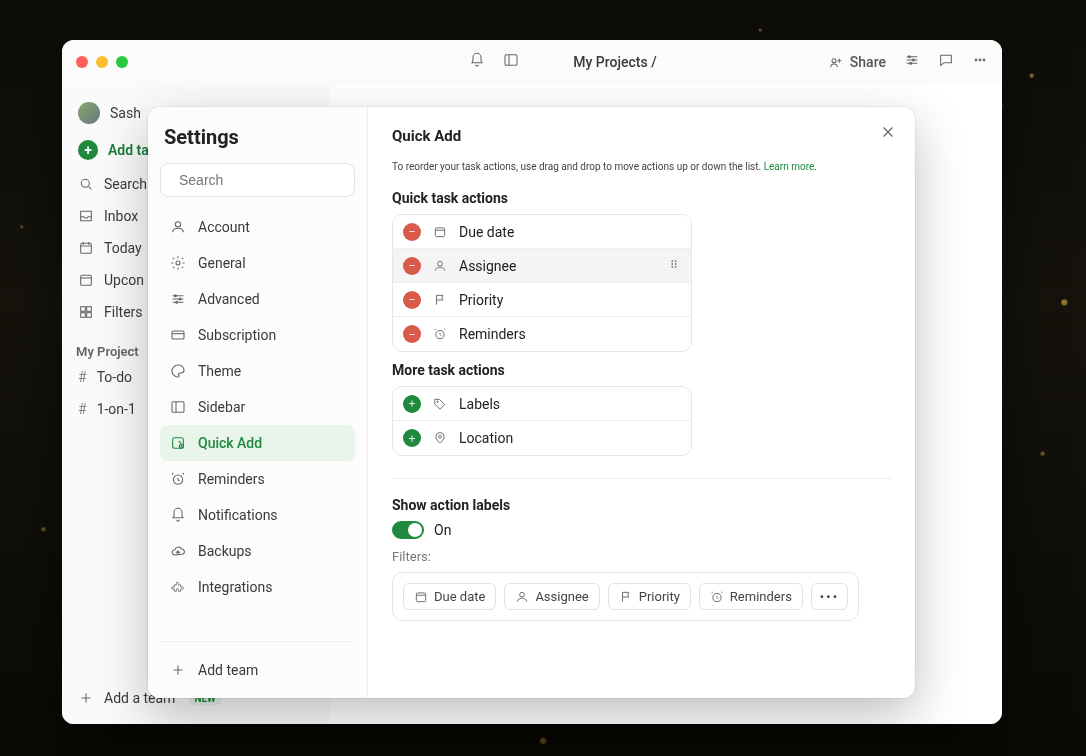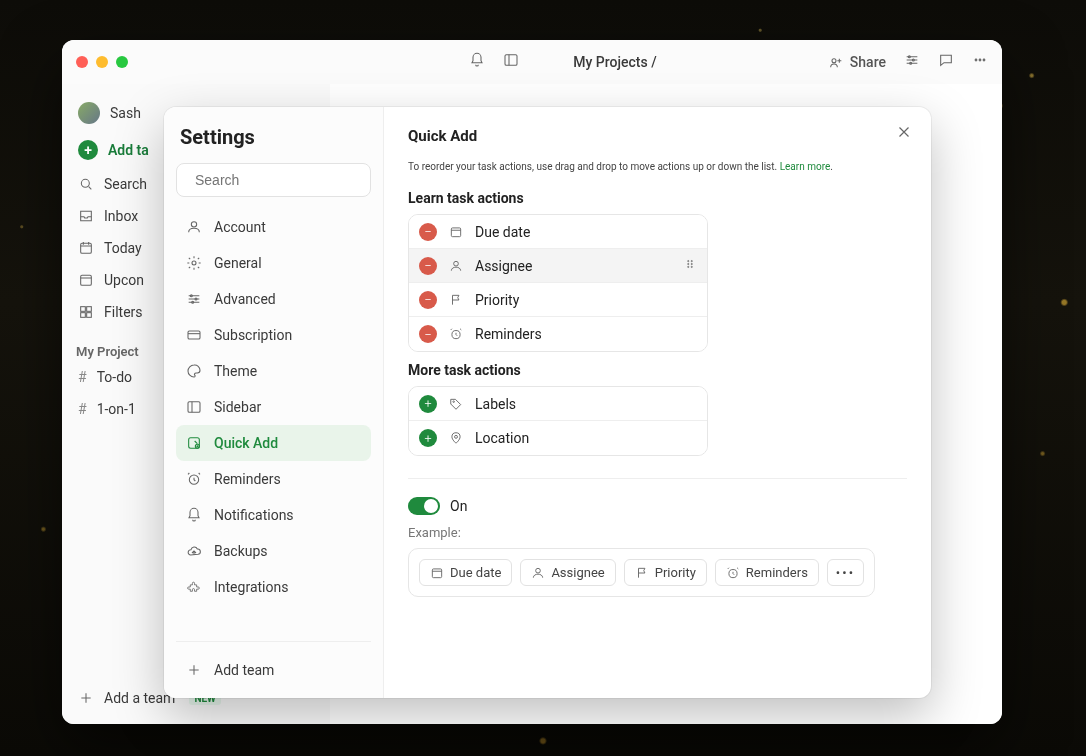--- a/index.html
+++ b/index.html
@@ -64,21 +64,21 @@
   }
   .app-sidebar .row{display:flex;align-items:center;gap:10px;padding:6px 6px;border-radius:6px;}
   .avatar{width:22px;height:22px;border-radius:50%;background:linear-gradient(135deg,#8a6,#678);}
   .add-task{display:flex;align-items:center;gap:10px;color:#197c3a;font-weight:600;}
   .add-task .plus-circ{width:20px;height:20px;border-radius:50%;background:#1f8a3d;display:flex;align-items:center;justify-content:center;color:#fff;font-size:14px;}
   .section-title{margin-top:14px;color:#666;font-size:13px;font-weight:600;padding-left:4px;}
   .new-badge{background:#e7f6ec;color:#1f8a3d;font-size:10px;font-weight:700;padding:1px 5px;border-radius:3px;margin-left:4px;}
 
   .app-main{flex:1;background:#fff;}
   .settings-modal{
-    position:absolute;left:164px;top:107px;width:767px;height:591px;
+    position:absolute;left:148px;top:107px;width:767px;height:591px;
     background:#fff;border-radius:12px;box-shadow:0 18px 50px rgba(0,0,0,.25),0 0 0 1px rgba(0,0,0,.05);
     display:flex;overflow:hidden;
   }
   .settings-nav{
     width:220px;background:#fcfcfc;border-right:1px solid #eee;
     display:flex;flex-direction:column;padding:18px 12px 10px;
   }
   .settings-nav h1{font-size:20px;font-weight:700;color:#222;margin-bottom:14px;padding-left:4px;}
   .settings-search{
     display:flex;align-items:center;gap:8px;border:1px solid #e2e2e2;border-radius:8px;
@@ -369,21 +369,21 @@
     <div class="close-btn">
       <svg width="18" height="18" viewBox="0 0 24 24">
           <path d="M6 6l12 12M18 6l-12 12"></path>
         </svg>
     </div>
     <h2>Quick Add</h2>
     <p class="desc">
       <span>To reorder your task actions, use drag and drop to move actions up or down the list. </span><a href="#">Learn more</a><span>.</span>
     </p>
 
-    <div class="group-h">Learn task actions</div>
+    <div class="group-h">Quick task actions</div>
     <div class="action-list">
       <div class="action-row">
         <div class="rm-btn">－</div>
         <div class="row-icon">
             <svg class="icon-14" viewBox="0 0 24 24">
               <rect x="4" y="5" width="16" height="15" rx="2"></rect>
               <path d="M4 9h16"></path>
             </svg>
           </div>
         <span>Due date</span>
@@ -450,27 +450,28 @@
               <path d="M12 21s-7-6-7-11a7 7 0 0 1 14 0c0 5-7 11-7 11z"></path>
               <circle cx="12" cy="10" r="2.5"></circle>
             </svg>
           </div>
         <span>Location</span>
       </div>
     </div>
 
     <hr class="divider">
 
+    <div class="group-h">Show action labels</div>
     <div class="toggle-row">
       <div class="toggle">
           <div class="knob"></div>
         </div>
       <span class="toggle-label">On</span>
     </div>
-    <div class="example-label">Example:</div>
+    <div class="example-label">Filters:</div>
     <div class="example-box">
       <div class="chip">
         <svg class="icon-14" viewBox="0 0 24 24">
             <rect x="4" y="5" width="16" height="15" rx="2"></rect>
             <path d="M4 9h16"></path>
           </svg>
         <span>Due date</span>
       </div>
       <div class="chip">
         <svg class="icon-14" viewBox="0 0 24 24">

